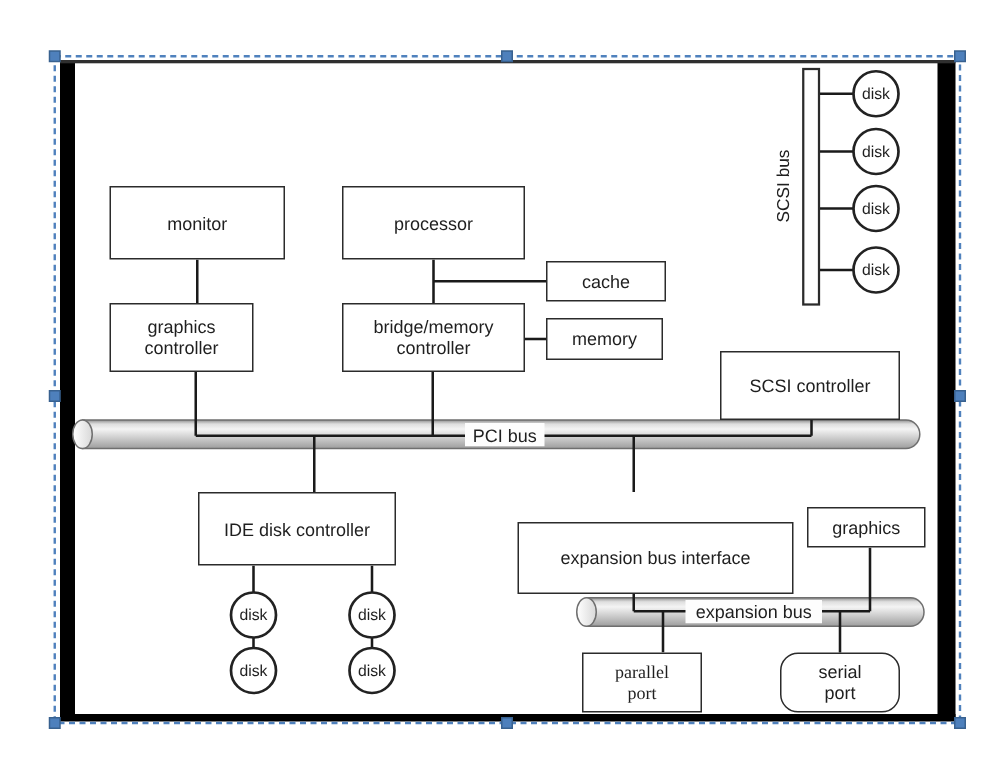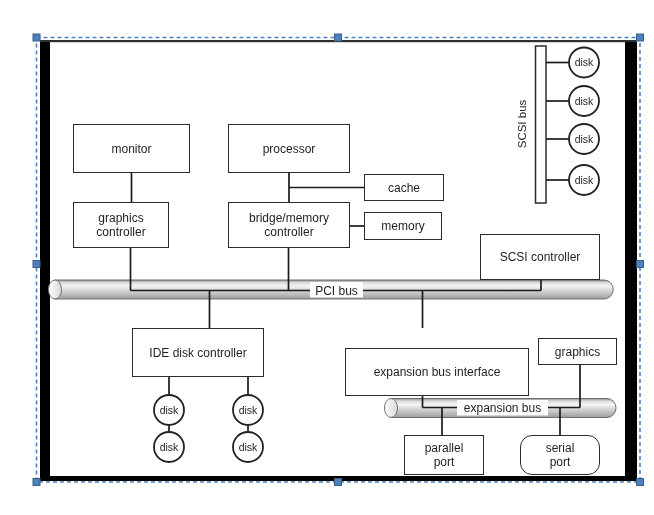--- a/index.html
+++ b/index.html
@@ -117,18 +117,18 @@
   <div class="box" style="left:228px;top:124px;width:122px;height:49px;">processor</div>
   <div class="box" style="left:73px;top:202px;width:96px;height:46px;">graphics controller</div>
   <div class="box" style="left:228px;top:202px;width:122px;height:46px;">bridge/memory
 controller</div>
   <div class="box" style="left:364px;top:174px;width:80px;height:27px;">cache</div>
   <div class="box" style="left:364px;top:212px;width:78px;height:28px;">memory</div>
   <div class="box" style="left:480px;top:202px;width:120px;height:46px;margin-top:32px;">SCSI controller</div>
   <div class="box" style="left:132px;top:328px;width:132px;height:49px;">IDE disk controller</div>
   <div class="box" style="left:345px;top:328px;width:184px;height:48px;margin-top:20px;">expansion bus interface</div>
   <div class="box" style="left:538px;top:338px;width:79px;height:27px;">graphics</div>
-  <div class="box" style="left:404px;top:435px;width:80px;height:40px;">parallel
+  <div class="box" style="left:388px;top:435px;width:80px;height:40px;font-family:Liberation Serif, serif;">parallel
 port</div>
   <div class="box" style="left:520px;top:435px;width:80px;height:40px;border-radius:12px;">serial
 port</div>
 
 </div>
 
 </body></html>

